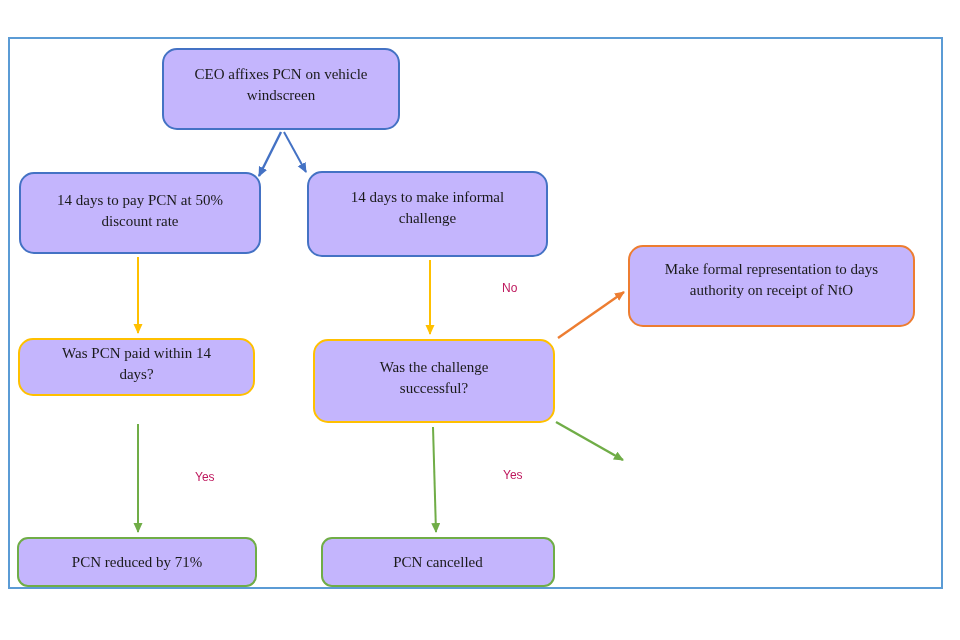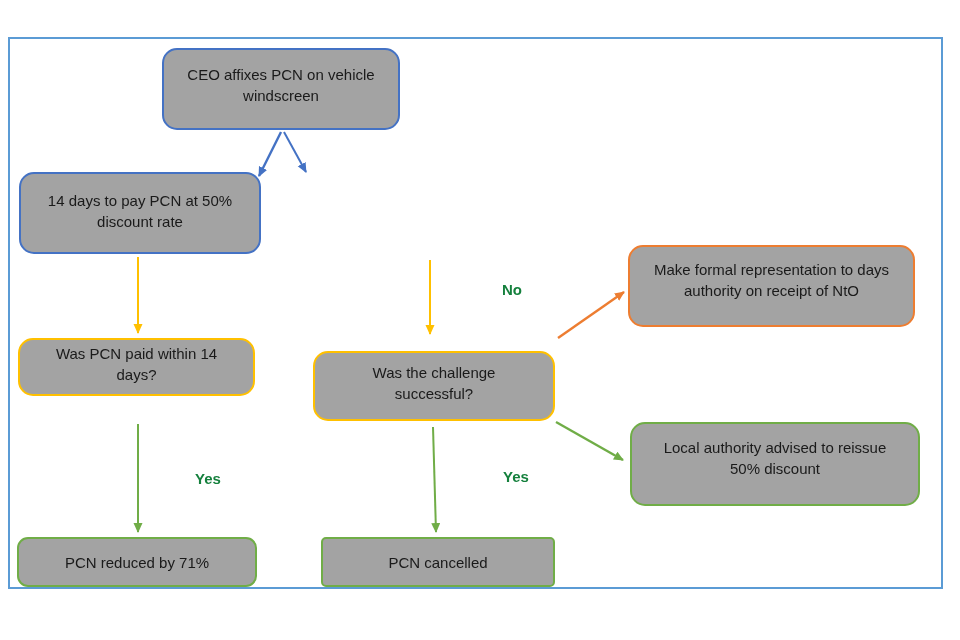--- a/index.html
+++ b/index.html
@@ -29,53 +29,54 @@
     position: absolute;
     left: 0;
     top: 0;
     width: 960px;
     height: 640px;
     pointer-events: none;
   }
   .node {
     position: absolute;
     box-sizing: border-box;
-    background: #a3a3a3;
+    background: #c4b5fd;
     display: flex;
     align-items: center;
     justify-content: center;
     text-align: center;
     font-size: 15px;
     line-height: 21px;
     color: #1a1a1a;
     border-radius: 15px;
     border-style: solid;
     border-width: 2px;
+    font-family: Liberation Serif, serif;
   }
   .node span { display: block; }
   .blue   { border-color: #4472C4; }
   .yellow { border-color: #FFC000; }
   .orange { border-color: #ED7D31; }
   .green  { border-color: #70AD47; }
 
   .n-ceo       { left: 162px; top: 48px;  width: 238px; height: 82px; padding: 0 18px 8px 18px; }
   .n-pay       { left: 19px;  top: 172px; width: 242px; height: 82px; padding: 0 22px 4px 22px; }
   .n-informal  { left: 307px; top: 171px; width: 241px; height: 86px; padding: 0 22px 12px 22px; }
   .n-paid-q    { left: 18px;  top: 338px; width: 237px; height: 58px; padding: 0 28px 6px 28px; }
-  .n-chall-q   { left: 313px; top: 339px; width: 242px; height: 70px; padding: 0 30px 6px 30px; margin-top: 12px; }
+  .n-chall-q   { left: 313px; top: 339px; width: 242px; height: 84px; padding: 0 30px 6px 30px; }
   .n-formal    { left: 628px; top: 245px; width: 287px; height: 82px; padding: 0 18px 12px 18px; }
   .n-reissue   { left: 630px; top: 422px; width: 290px; height: 84px; padding: 0 24px 12px 24px; }
   .n-reduced   { left: 17px;  top: 537px; width: 240px; height: 50px; padding: 0 10px; border-radius: 11px; }
-  .n-cancelled { left: 321px; top: 537px; width: 234px; height: 50px; padding: 12px 10px; border-radius: 5px; }
+  .n-cancelled { left: 321px; top: 537px; width: 234px; height: 50px; padding: 12px 10px; border-radius: 11px; }
 
   .edge-label {
     position: absolute;
-    font-size: 15px;
-    font-weight: bold;
-    color: #15803d;
+    font-size: 12px;
+    font-weight: normal;
+    color: #be185d;
   }
   .l-no      { left: 502px; top: 281px; }
   .l-yes-left{ left: 195px; top: 470px; }
   .l-yes-mid { left: 503px; top: 468px; }
 </style>
 </head>
 <body>
 
 <div class="canvas">
 
@@ -107,36 +108,36 @@
   </svg>
 
   <div class="node blue n-ceo">
     <span>CEO affixes PCN on vehicle windscreen</span>
   </div>
 
   <div class="node blue n-pay">
     <span>14 days to pay PCN at 50% discount rate</span>
   </div>
 
+  <div class="node blue n-informal">
+    <span>14 days to make informal challenge</span>
+  </div>
 
   <div class="node yellow n-paid-q">
     <span>Was PCN paid within 14 days?</span>
   </div>
 
   <div class="node yellow n-chall-q">
     <span>Was the challenge successful?</span>
   </div>
 
   <div class="node orange n-formal">
     <span>Make formal representation to days authority on receipt of NtO</span>
   </div>
 
-  <div class="node green n-reissue">
-    <span>Local authority advised to reissue 50% discount</span>
-  </div>
 
   <div class="node green n-reduced">
     <span>PCN reduced by 71%</span>
   </div>
 
   <div class="node green n-cancelled">
     <span>PCN cancelled</span>
   </div>
 
   <div class="edge-label l-no">No</div>

